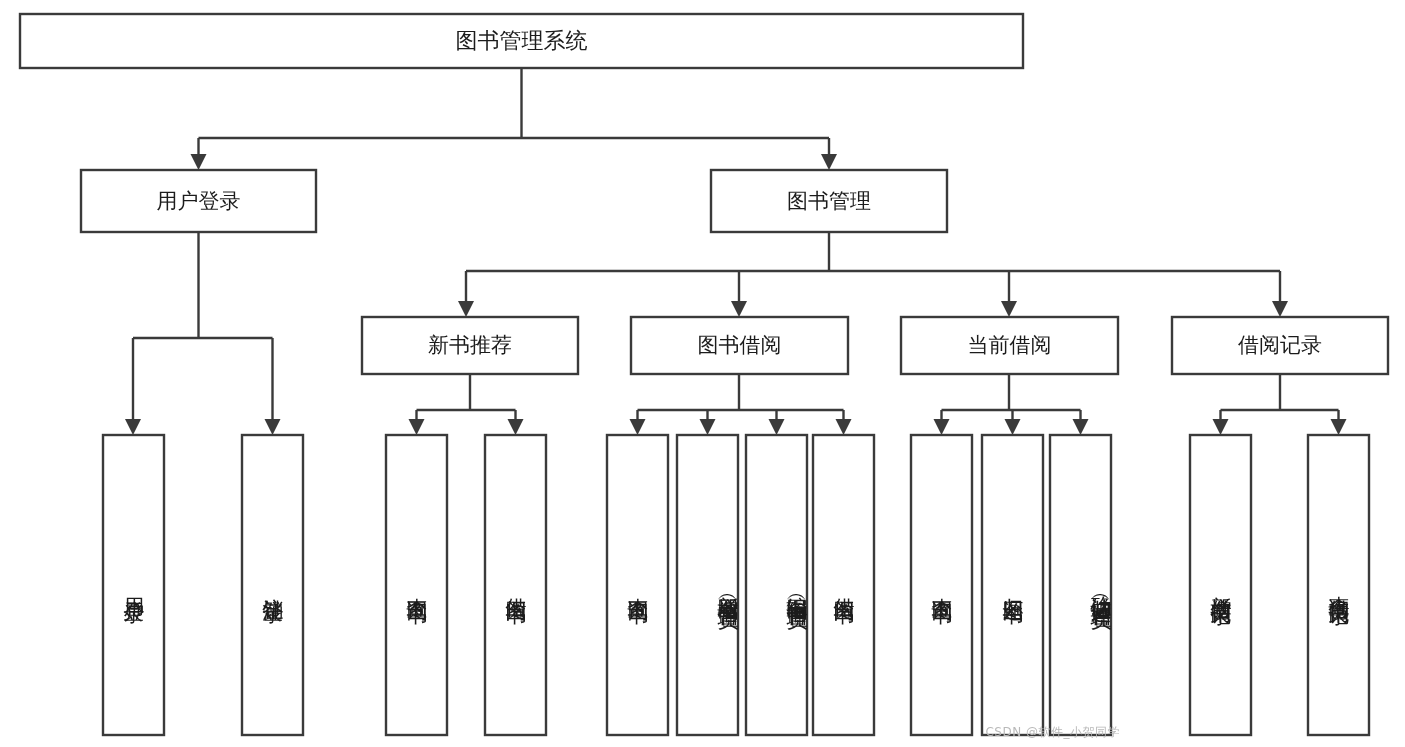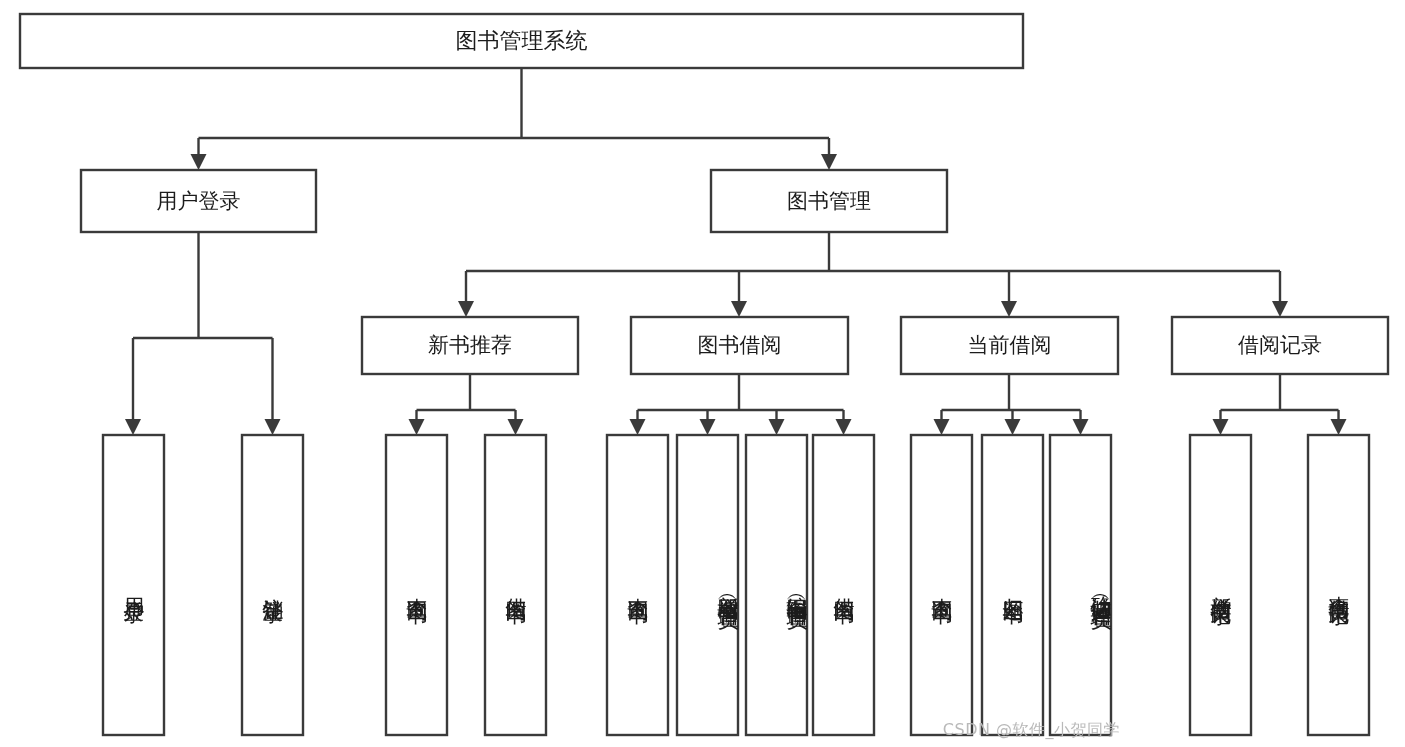--- a/index.html
+++ b/index.html
@@ -67,21 +67,21 @@
     display: flex;
     align-items: center;
     justify-content: center;
     pointer-events: none;
   }
   #watermark {
     position: absolute;
     right: 10px;
     bottom: 6px;
     font-family: "DejaVu Sans", "Liberation Sans", sans-serif;
-    font-size: 16px;
+    font-size: 12px;
     color: #b9b9b9;
     white-space: nowrap;
     letter-spacing: 0.5px;
     margin-top: 32px;
   }
 </style>
 </head>
 <body>
 
 <div id="diagram-root">

